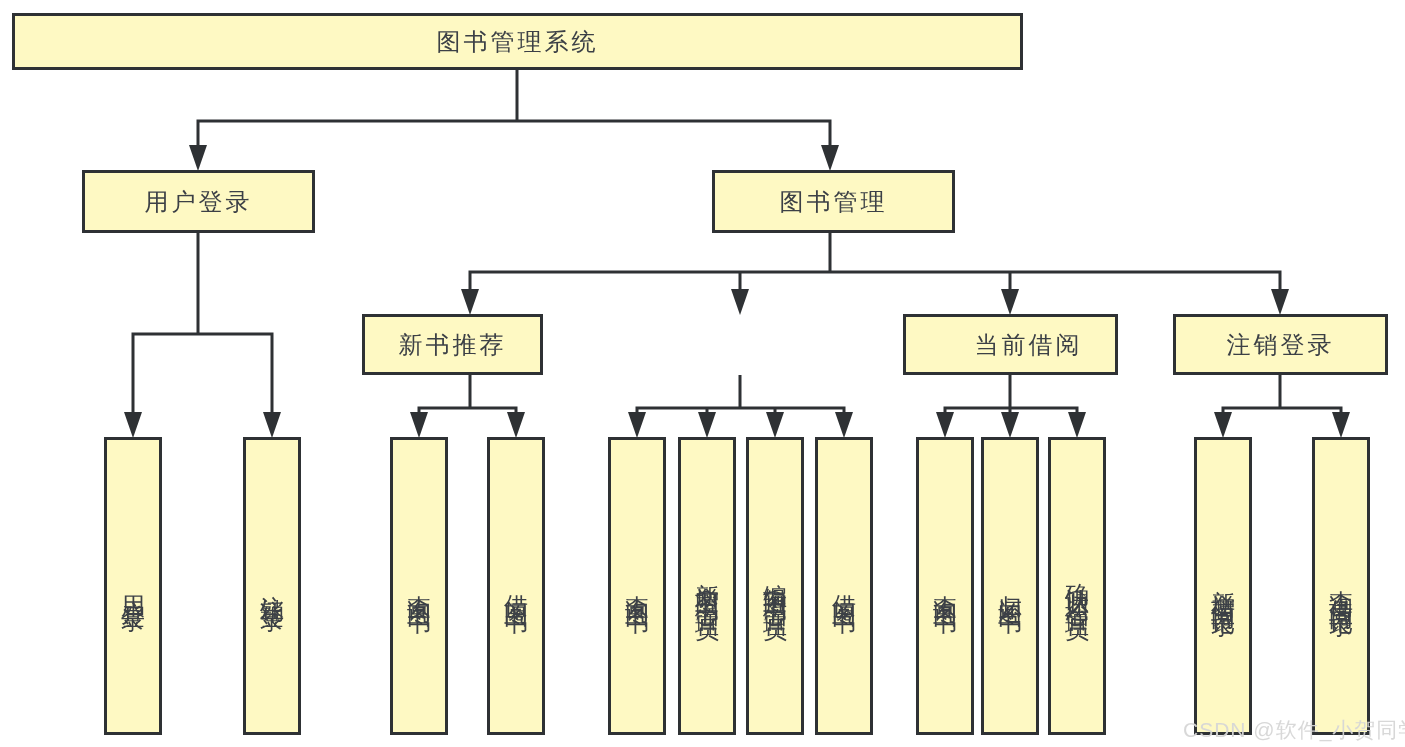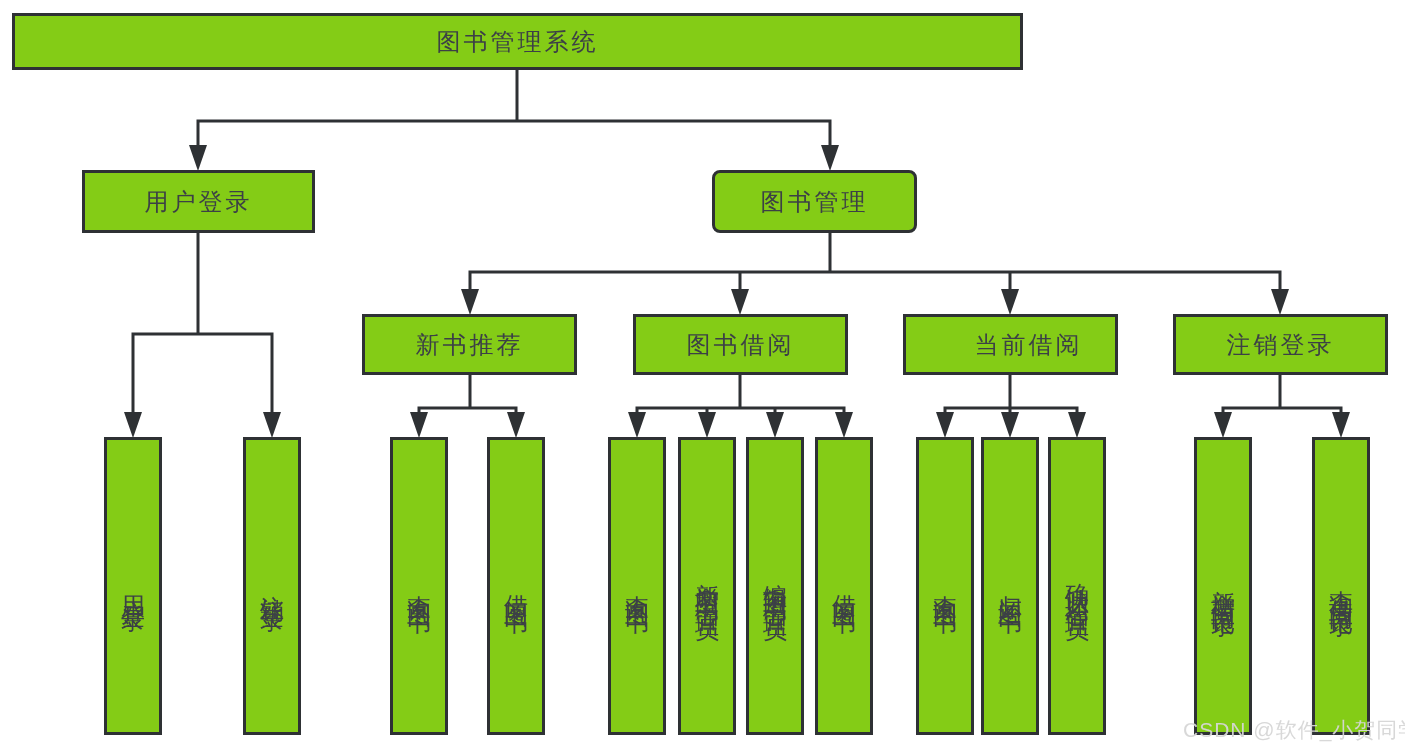--- a/index.html
+++ b/index.html
@@ -14,21 +14,21 @@
   .connector-layer {
     position: absolute;
     left: 0; top: 0;
     width: 1405px; height: 747px;
     z-index: 1;
   }
   .node {
     position: absolute;
     box-sizing: border-box;
     border: 3px solid #2e3134;
-    background: #84cc16;
+    background: #fef9c3;
     color: #3c4046;
     display: flex;
     align-items: center;
     justify-content: center;
     font-size: 24px;
     letter-spacing: 3px;
     z-index: 2;
     white-space: nowrap;
   }
   .leaf {
@@ -93,24 +93,23 @@
     <g>
       <path fill="none" stroke-width="3" d="M1280 375 V408 M1223 408 H1341 M1223 406.5 V416 M1341 406.5 V416" stroke="#2e3134"></path>
       <polygon points="1214,412 1232,412 1223,438" fill="#2e3134"></polygon>
       <polygon points="1332,412 1350,412 1341,438" fill="#2e3134"></polygon>
     </g>
   </svg>
 
   <div class="node" style="left:12px; top:13px; width:1011px; height:57px;">图书管理系统</div>
 
   <div class="node" style="left:82px; top:170px; width:233px; height:63px;">用户登录</div>
-  <div class="node" style="left:712px; top:170px; width:205px; height:63px;border-radius:8px;">图书管理</div>
+  <div class="node" style="left:712px; top:170px; width:243px; height:63px;">图书管理</div>
 
-  <div class="node" style="left:362px; top:314px; width:215px; height:61px;">新书推荐</div>
-  <div class="node" style="left:633px; top:314px; width:215px; height:61px;">图书借阅</div>
+  <div class="node" style="left:362px; top:314px; width:181px; height:61px;">新书推荐</div>
   <div class="node" style="left:903px; top:314px; width:215px; height:61px;padding-left:36px;">当前借阅</div>
   <div class="node" style="left:1173px; top:314px; width:215px; height:61px;">注销登录</div>
 
   <div class="node leaf" style="left:104px; top:437px; width:58px; height:298px;">用户登录</div>
   <div class="node leaf" style="left:243px; top:437px; width:58px; height:298px;">注销登录</div>
 
   <div class="node leaf" style="left:390px; top:437px; width:58px; height:298px;">查询图书</div>
   <div class="node leaf" style="left:487px; top:437px; width:58px; height:298px;">借阅图书</div>
 
   <div class="node leaf" style="left:608px; top:437px; width:58px; height:298px;">查询图书</div>

